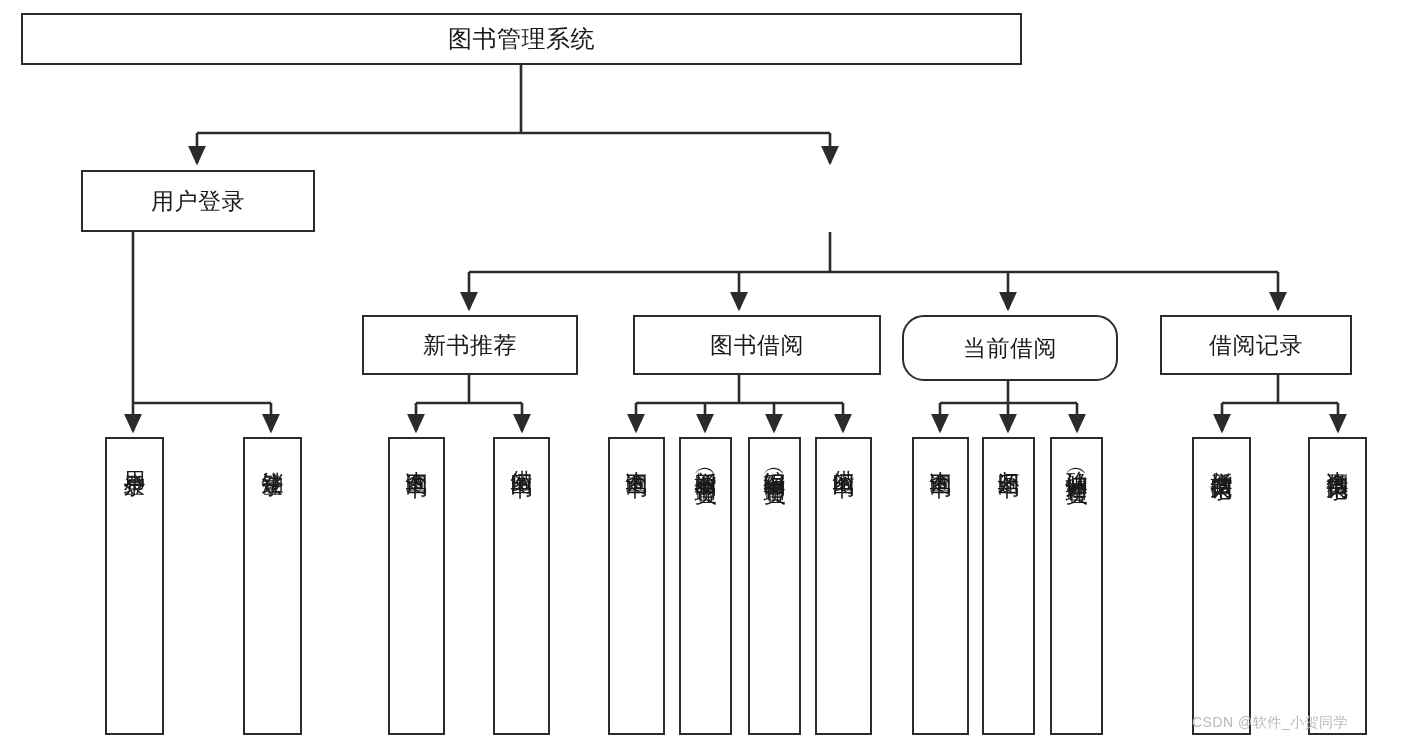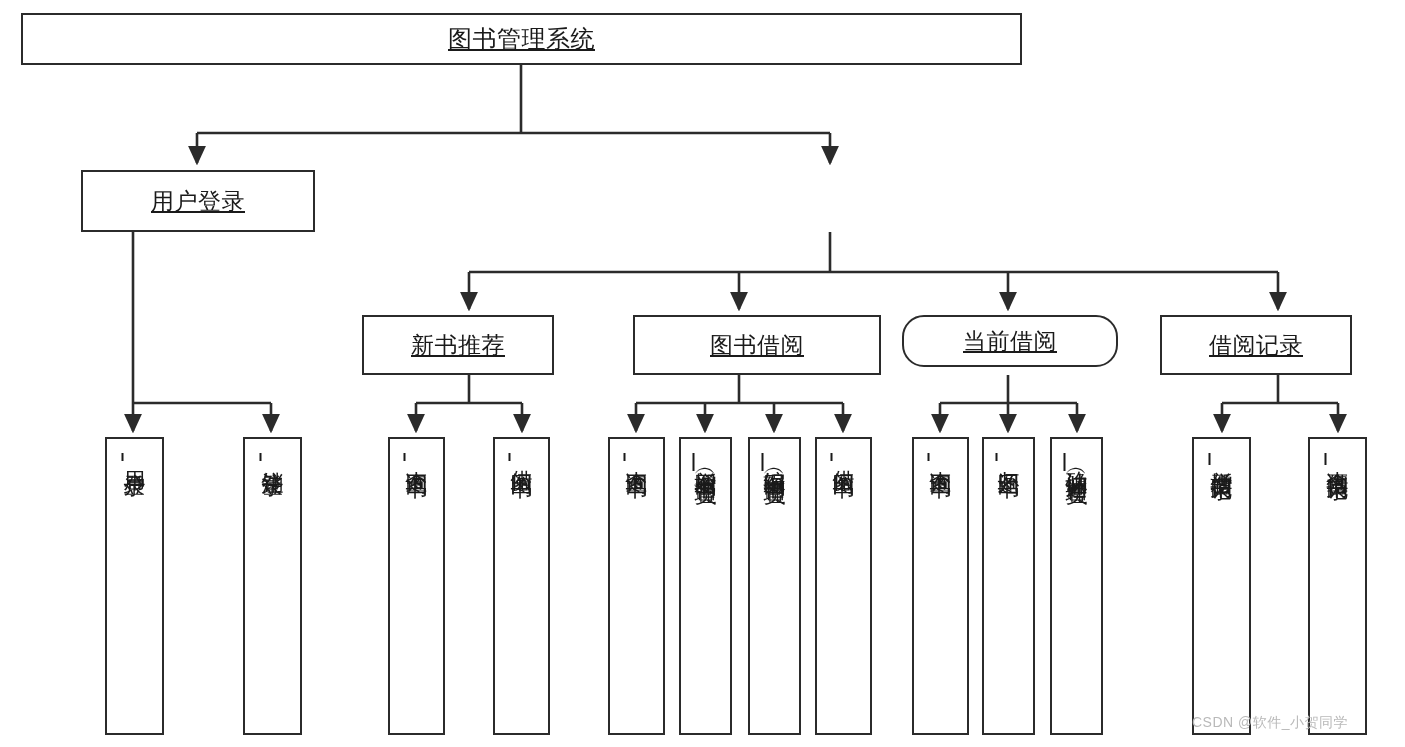--- a/index.html
+++ b/index.html
@@ -36,21 +36,20 @@
     justify-content: center;
     color: #1a1a1a;
     z-index: 2;
   }
   .node .lbl {
     display: block;
     text-align: left;
     line-height: 1.08;
     letter-spacing: 0.5px;
     white-space: nowrap;
-    text-decoration: underline;
   }
   
   .node.horiz .lbl {
     font-size: 23px;
   }
   .node.root .lbl {
     font-size: 24px;
   }
   
   .node.vert {
@@ -131,27 +130,27 @@
   </svg>
 
   <div class="node horiz root" style="left:21px; top:13px; width:1001px; height:52px;">
     <span class="lbl">图书管理系统</span>
   </div>
 
   <div class="node horiz" style="left:81px; top:170px; width:234px; height:62px;">
     <span class="lbl">用户登录</span>
   </div>
 
-  <div class="node horiz" style="left:362px; top:315px; width:192px; height:60px;">
+  <div class="node horiz" style="left:362px; top:315px; width:216px; height:60px;">
     <span class="lbl">新书推荐</span>
   </div>
   <div class="node horiz" style="left:633px; top:315px; width:248px; height:60px;">
     <span class="lbl">图书借阅</span>
   </div>
-  <div class="node horiz" style="left:902px; top:315px; width:216px; height:52px;border-radius:22px;">
+  <div class="node horiz" style="left:902px; top:315px; width:216px; height:66px;border-radius:22px;">
     <span class="lbl">当前借阅</span>
   </div>
   <div class="node horiz" style="left:1160px; top:315px; width:192px; height:60px;">
     <span class="lbl">借阅记录</span>
   </div>
 
   <div class="node vert" style="left:105px; top:437px; width:59px; height:298px;">
     <span class="lbl">用户登录</span>
   </div>
   <div class="node vert" style="left:243px; top:437px; width:59px; height:298px;">

